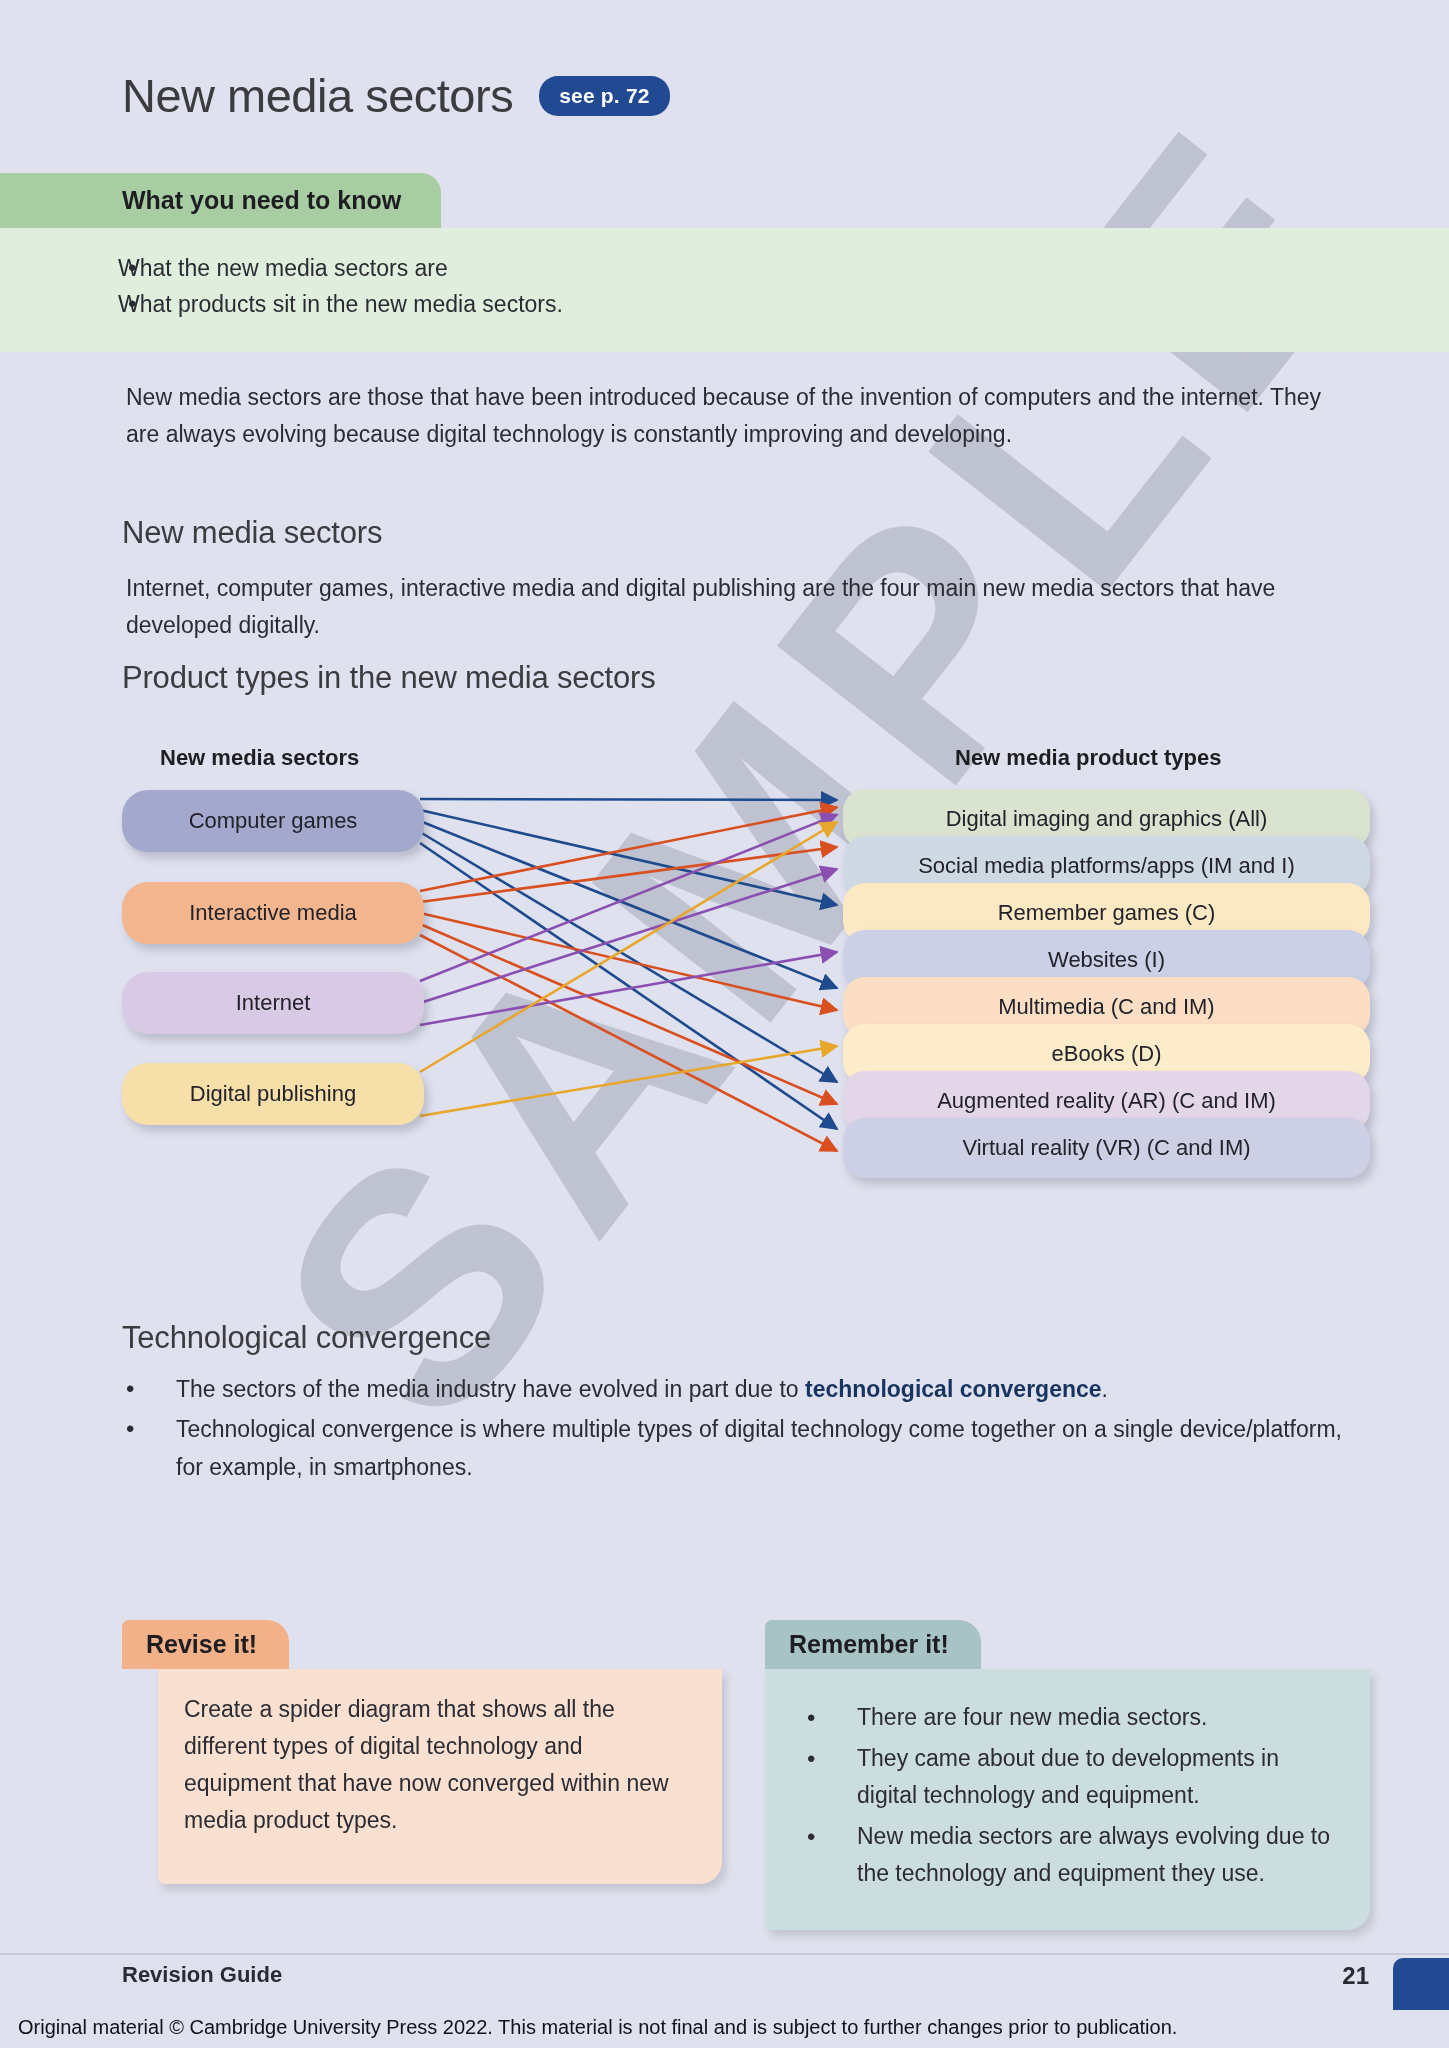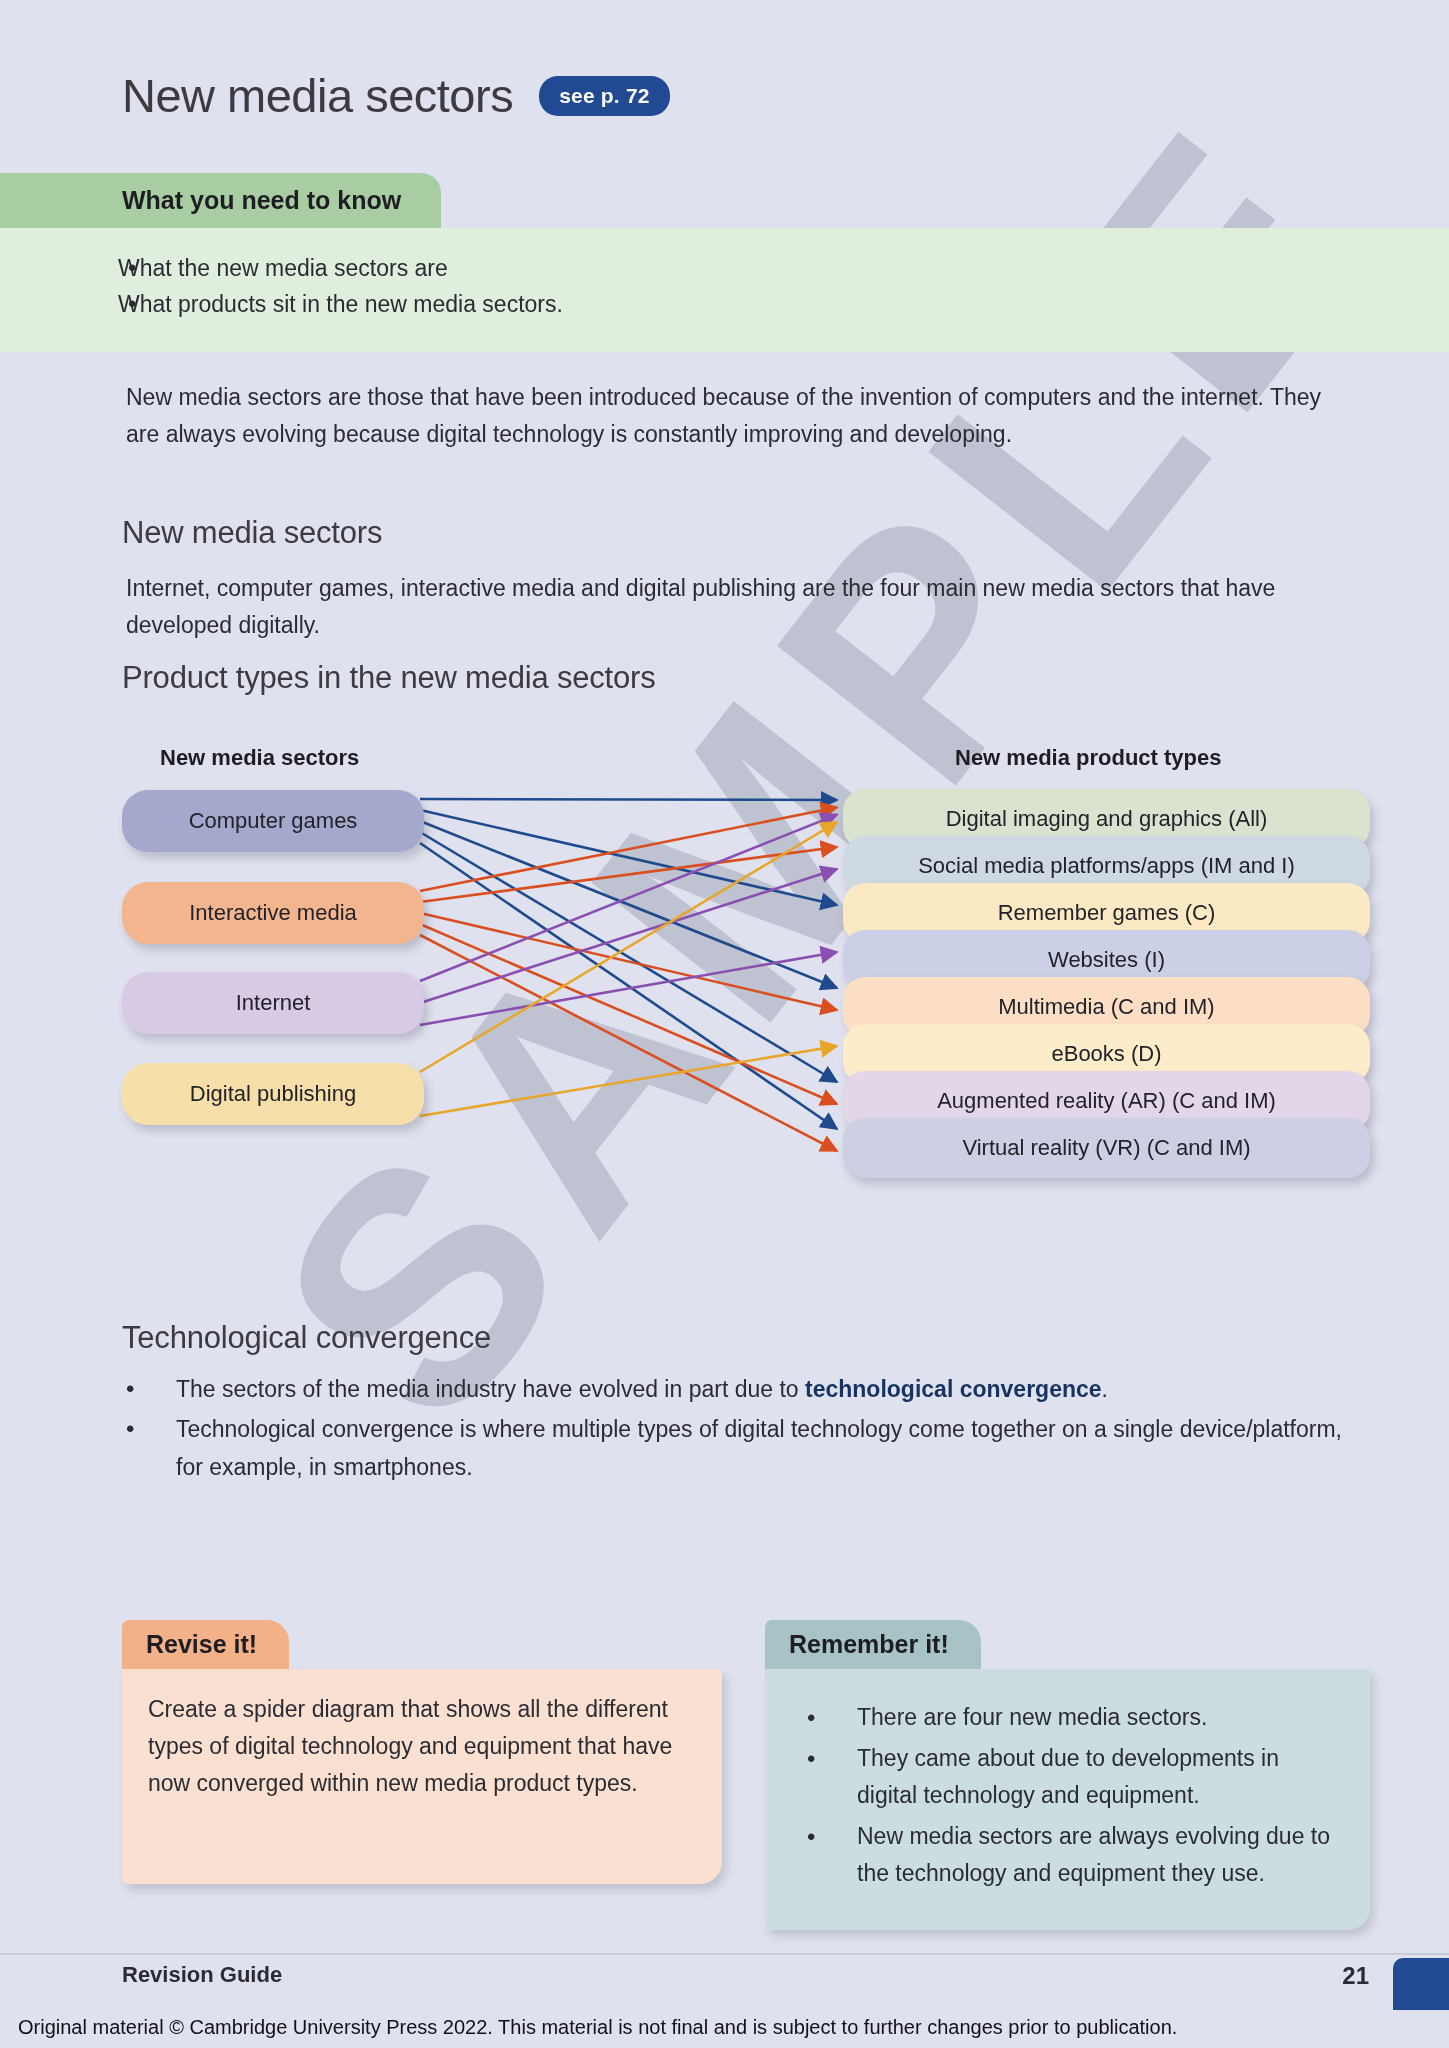--- a/index.html
+++ b/index.html
@@ -220,21 +220,21 @@
     border-bottom-right-radius: 22px;
     border-bottom-left-radius: 7px;
     box-shadow: 4px 6px 9px rgba(60,60,80,0.18);
     font-size: 23px;
     line-height: 37px;
     color: #2b2b33;
     box-sizing: border-box;
   }
   #revise-box { left: 122px; top: 1612px; width: 600px; }
   #revise-box .tip-tab { background: #f2b189; }
-  #revise-box .tip-body { background: #fae0d0; min-height: 215px; }
+  #revise-box .tip-body { background: #fae0d0; min-height: 215px; margin-left: 36px; }
 
   #remember-box { left: 765px; top: 1612px; width: 605px; }
   #remember-box .tip-tab { background: #a8c3c6; }
   #remember-box .tip-body { background: #ccdde0; min-height: 215px; }
   #remember-box ul { margin: 8px; padding: 0; list-style: none; }
   #remember-box li {
     position: relative;
     padding-left: 58px;
     margin-bottom: 4px;
   }

